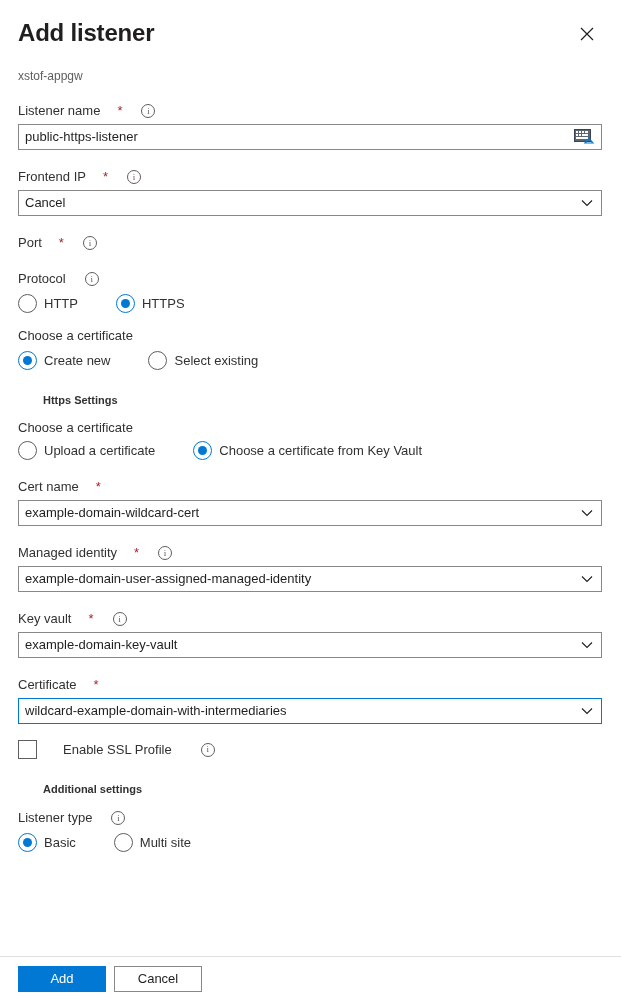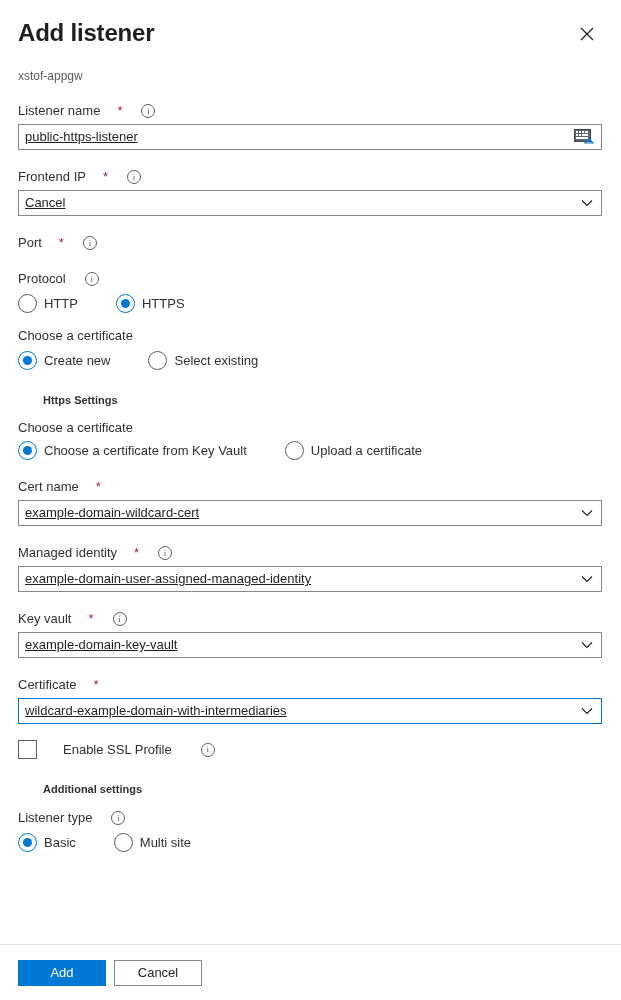--- a/index.html
+++ b/index.html
@@ -94,21 +94,20 @@
     font-size: 13px;
     color: #201f1e;
   }
   .input.focused { border: 1px solid #0078d4; }
   .input .val {
     flex: 1;
     overflow: hidden;
     white-space: nowrap;
     text-overflow: ellipsis;
     line-height: 24px;
-    text-decoration: underline;
   }
   .chev {
     width: 16px; height: 16px;
     display: flex; align-items: center; justify-content: center;
     color: #201f1e;
     flex: none;
   }
   .chev svg { display: block; }
 
   .keyboard-icon {
@@ -176,21 +175,21 @@
   .checkbox {
     width: 19px; height: 19px;
     border: 1px solid #605e5c;
     background: #fff;
     flex: none;
   }
 
   .footer {
     position: absolute;
     left: 0; right: 0; bottom: 0;
-    height: 56px;
+    height: 44px;
     border-top: 1px solid #e1dfdd;
     background: #ffffff;
     display: flex;
     align-items: center;
     padding: 3px 18px;
     gap: 8px;
   }
   .btn {
     height: 26px;
     min-width: 88px;
@@ -311,26 +310,26 @@
           <span>Select existing</span>
         </div>
       </div>
     </div>
 
     <div class="section-title">Https Settings</div>
 
     <div class="plain-label">Choose a certificate</div>
     <div class="radio-row">
       <div class="radio-item">
+        <span class="radio"></span>
+        <span>Upload a certificate</span>
+      </div>
+      <div class="radio-item">
         <span class="radio checked"></span>
         <span>Choose a certificate from Key Vault</span>
-      </div>
-      <div class="radio-item">
-        <span class="radio"></span>
-        <span>Upload a certificate</span>
       </div>
     </div>
 
     <div class="field">
       <div class="label-row">
         <span>Cert name</span>
         <span class="req">*</span>
       </div>
       <div class="input">
         <span class="val">example-domain-wildcard-cert</span>

